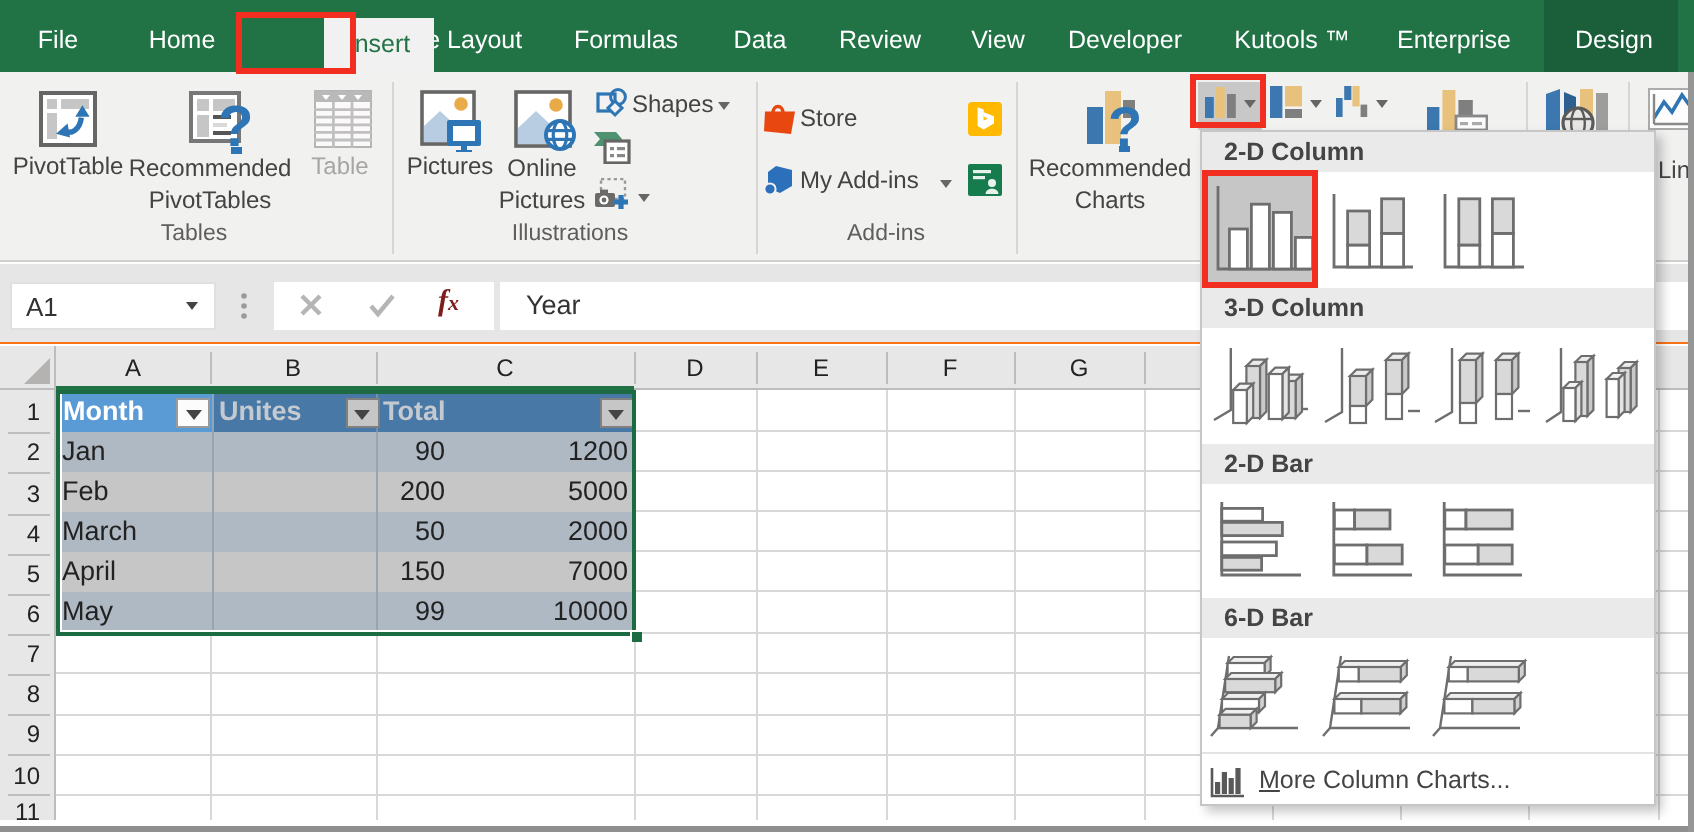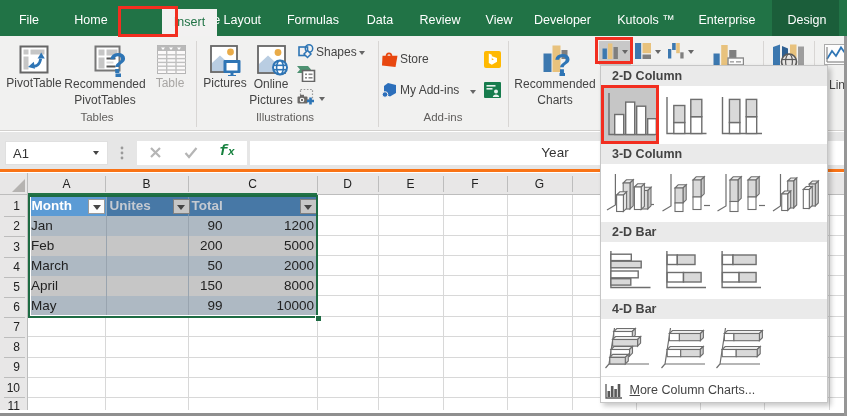--- a/index.html
+++ b/index.html
@@ -15,24 +15,24 @@
 .redbox { position:absolute; border:3px solid #f22e20; background:transparent; z-index:60; }
 
 
 #ribbon { left:0; top:36px; width:847px; height:95px; background:#f1f1f0; border-bottom:1px solid #d2d0ce; }
 .gsep { position:absolute; top:5px; width:1px; height:86px; background:#d8d6d4; }
 .glabel { position:absolute; top:75px; font-size:11.5px; color:#605e5c; width:120px; text-align:center; }
 .blabel { position:absolute; font-size:12px; color:#444; text-align:center; white-space:nowrap; }
 .darr { position:absolute; width:0; height:0; border-left:3.5px solid transparent; border-right:3.5px solid transparent; border-top:4px solid #666; }
 
 
-#fxbar { left:0; top:132px; width:847px; height:40px; background:#e6e6e6; border-bottom:3px solid #f97316; }
+#fxbar { left:0; top:132px; width:847px; height:40px; background:#e6e6e6; border-bottom:1px solid #f97316; }
 #namebox { position:absolute; left:5px; top:9px; width:103px; height:24px; background:#fff; border:1px solid #e0e0e0; font-size:13px; color:#333; line-height:23px; padding-left:7px; }
 #fxbtns { position:absolute; left:137px; top:9px; width:110px; height:24px; background:#fff; }
-#fxinput { position:absolute; left:250px; top:9px; width:597px; height:24px; background:#fff; font-size:13.5px; color:#333; line-height:23px; padding-left:13px;text-align:center; }
+#fxinput { position:absolute; left:250px; top:9px; width:597px; height:24px; background:#fff; font-size:13.5px; color:#333; line-height:23px; padding-left:13px; }
 
 
 #sheet { left:0; top:173px; width:847px; height:237px; background:#fff; }
 #colhdr { position:absolute; left:0; top:0; width:847px; height:22px; background:#e8e7e7; border-bottom:1px solid #bdbdbd; }
 .colL { position:absolute; top:0; height:22px; line-height:23px; font-size:12px; color:#222; text-align:center; }
 .ctick { position:absolute; top:3px; width:1px; height:16px; background:#bdbdbd; }
 #rowhdr { position:absolute; left:0; top:22px; width:28px; height:215px; background:#e8e7e7; border-right:1px solid #bdbdbd; }
 .rowN { position:absolute; left:0; width:20px; text-align:right; font-size:12px; color:#222; }
 .rtick { position:absolute; left:4px; height:1px; width:21px; background:#bdbdbd; }
 .vline { position:absolute; top:22px; width:1px; height:215px; background:#d8d8d8; }
@@ -279,21 +279,21 @@
       <circle cx="2" cy="2" r="1.4" fill="#9a9a9a"></circle>
         <circle cx="2" cy="7" r="1.4" fill="#9a9a9a"></circle>
         <circle cx="2" cy="12" r="1.4" fill="#9a9a9a"></circle>
     </svg>
     <svg class="abs" style="left:149px;top:14px;" width="13" height="13" viewBox="0 0 13 13">
       <path d="M2 2 L11 11 M11 2 L2 11" stroke="#b5b5b5" stroke-width="2.2" fill="none"></path>
     </svg>
     <svg class="abs" style="left:184px;top:14px;" width="14" height="13" viewBox="0 0 14 13">
       <path d="M1.5 7 L5 11 L12.5 2" stroke="#b5b5b5" stroke-width="2.2" fill="none"></path>
     </svg>
-    <div class="abs" style="left:219px;top:11px;font-family:Liberation Mono, monospace;font-style:italic;font-weight:bold;font-size:15px;color:#15803d;">f<span style="font-size:11px;">x</span></div>
+    <div class="abs" style="left:219px;top:11px;font-family:Liberation Serif, serif;font-style:italic;font-weight:bold;font-size:15px;color:#7f1d1d;">f<span style="font-size:11px;">x</span></div>
     <div id="fxinput">Year</div>
   </div>
 
   <div id="sheet" class="abs">
     <div id="colhdr">
       <div class="colL" style="left:28px;width:77px;">A</div>
       <div class="colL" style="left:105px;width:83px;">B</div>
       <div class="colL" style="left:188px;width:129px;">C</div>
       <div class="colL" style="left:317px;width:61px;">D</div>
       <div class="colL" style="left:378px;width:65px;">E</div>
@@ -386,41 +386,41 @@
           <span class="n2">5000</span>
         </div>
       <div class="drow" style="top:61px;background:#aeb9c3;">
           <span class="mn">March</span>
           <span class="n1">50</span>
           <span class="n2">2000</span>
         </div>
       <div class="drow" style="top:81px;background:#c6c6c6;">
           <span class="mn">April</span>
           <span class="n1">150</span>
-          <span class="n2">8000</span>
+          <span class="n2">7000</span>
         </div>
       <div class="drow" style="top:101px;background:#aeb9c3;">
           <span class="mn">May</span>
           <span class="n1">99</span>
           <span class="n2">10000</span>
         </div>
 
       <div style="position:absolute;left:77.5px;top:21px;width:1px;height:101px;background:#99a4af;"></div>
       <div style="position:absolute;left:160px;top:21px;width:1px;height:101px;background:#99a4af;"></div>
 
       <div style="position:absolute;left:-0.5px;top:-0.5px;width:290px;height:123px;border:2px solid #1d6b43;box-shadow:inset 1px 0 0 #fff, inset 0 -1px 0 #fff;"></div>
       <div style="position:absolute;left:286.5px;top:119.5px;width:6.5px;height:6.5px;background:#1d6b43;border-left:1.5px solid #fff;border-top:1.5px solid #fff;"></div>
     </div>
   </div>
 
   <div id="panel" class="abs">
     <div class="psec" style="top:0;">2-D Column</div>
     <div class="psec" style="top:77.8px;">3-D Column</div>
     <div class="psec" style="top:155.6px;">2-D Bar</div>
-    <div class="psec" style="top:233.4px;">4-D Bar</div>
+    <div class="psec" style="top:233.4px;">6-D Bar</div>
     <div style="position:absolute;left:0;top:310px;width:226px;height:1px;background:#e3e3e3;"></div>
     <div id="morebtn"><span style="margin-left:28.5px;"><u>M</u>ore Column Charts...</span></div>
 
     <svg class="abs" style="left:4px;top:317px;" width="18" height="16" viewBox="0 0 18 16">
       <g fill="#595959">
         <rect x="2.5" y="8" width="2.6" height="6"></rect>
         <rect x="5.9" y="3" width="2.6" height="11"></rect>
         <rect x="9.3" y="6" width="2.6" height="8"></rect>
         <rect x="12.7" y="1" width="2.6" height="13"></rect>
       </g>

